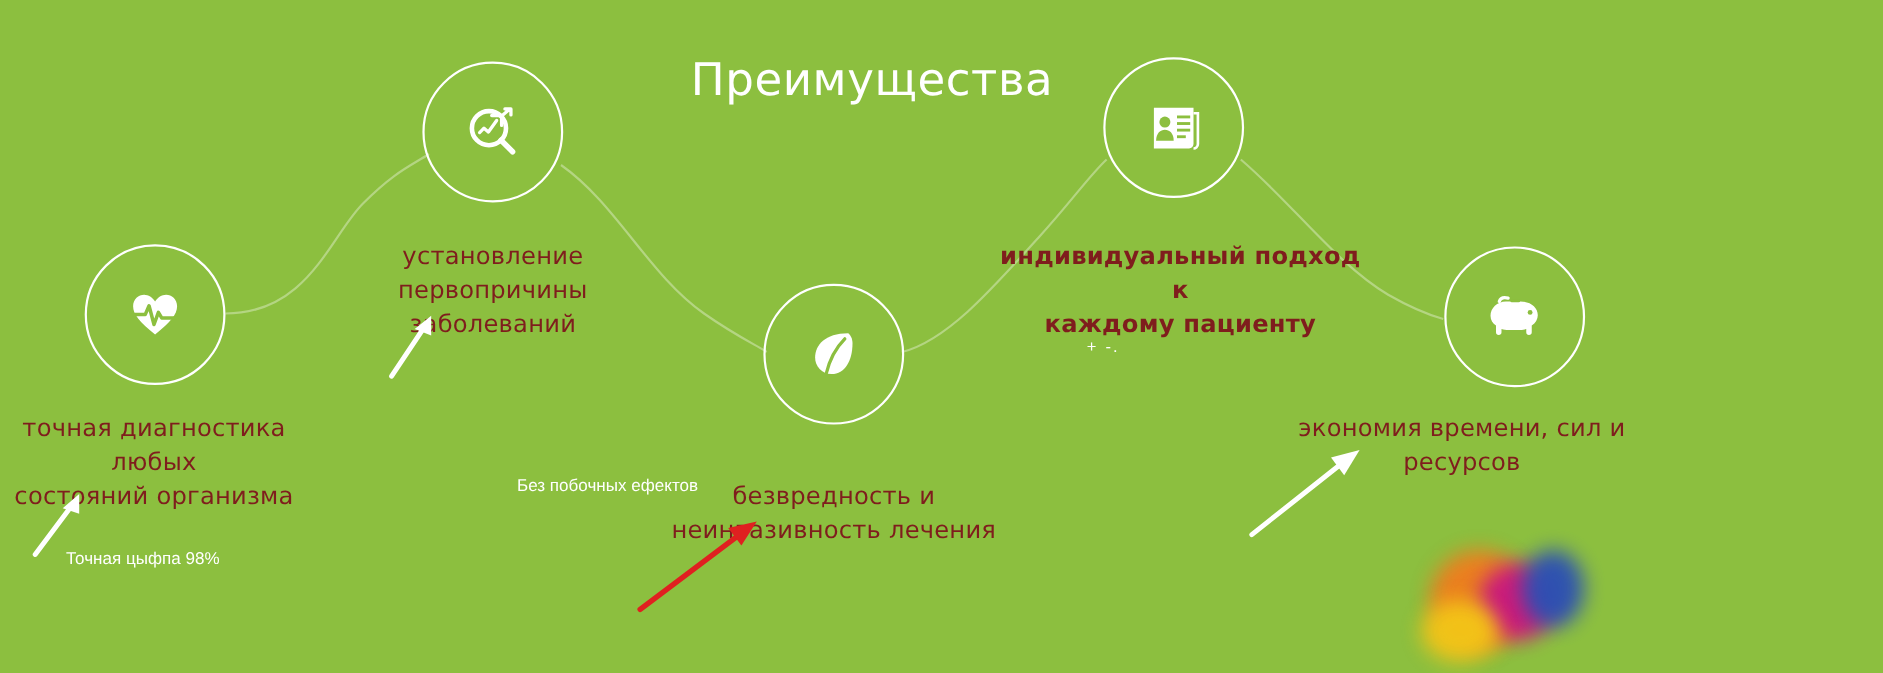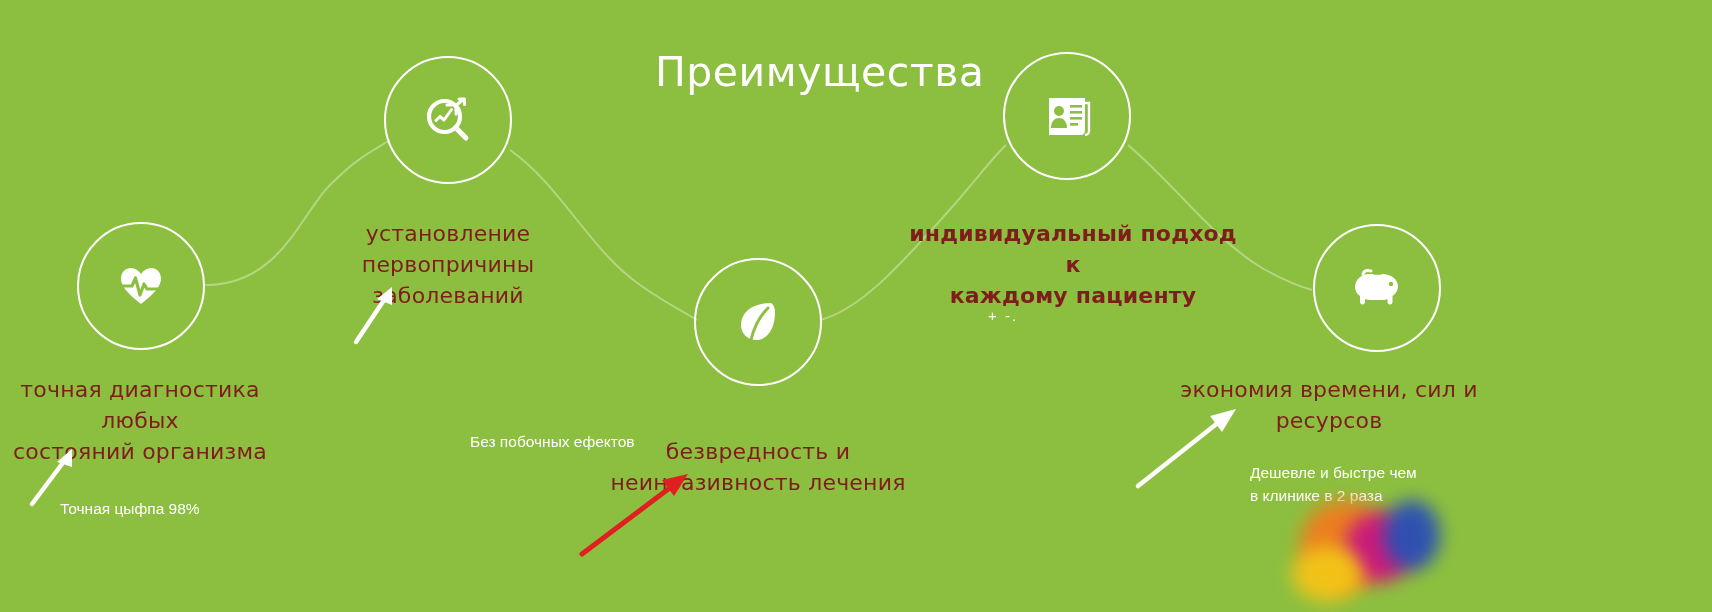--- a/index.html
+++ b/index.html
@@ -46,21 +46,20 @@
   }
 
   .title{
     position:absolute;
     color:#ffffff;
     font-family:"DejaVu Sans", sans-serif;
     font-size:41px;
     font-weight:400;
     letter-spacing:.5px;
     white-space:nowrap;
-    margin-left:27px;
   }
 
   .plusminus{
     position:absolute;
     color:#ffffff;
     font-family:"Liberation Sans", sans-serif;
     font-size:15px;
     letter-spacing:2px;
   }
 
@@ -185,21 +184,19 @@
     <path d="M118 12 L92 18 L104 34 Z" fill="#e02020"></path>
   </svg>
   <div class="note" style="left:470px;top:430px;">Без побочных ефектов</div>
 
   <div class="plusminus" style="left:988px;top:307px;">+ -.</div>
 
   <svg class="arrow" style="left:1128px;top:404px;width:120px;height:90px;" viewBox="0 0 120 90">
     <path d="M10 82 L96 14" stroke="#ffffff" stroke-width="4.5" stroke-linecap="round"></path>
     <path d="M108 5 L82 12 L94 28 Z" fill="#ffffff"></path>
   </svg>
-  <div class="note" style="left:1250px;top:461px;">Дешевле и быстре чем
-в клинике в 2 раза</div>
 
   <div class="blob" style="left:1300px;top:500px;width:90px;height:90px;background:#f07c1e;"></div>
   <div class="blob" style="left:1345px;top:512px;width:70px;height:70px;background:#c8177f;"></div>
   <div class="blob" style="left:1384px;top:500px;width:56px;height:70px;background:#2a4fb5;"></div>
   <div class="blob" style="left:1292px;top:546px;width:70px;height:56px;background:#f3c518;"></div>
 
 </div>
 
 </body></html>

